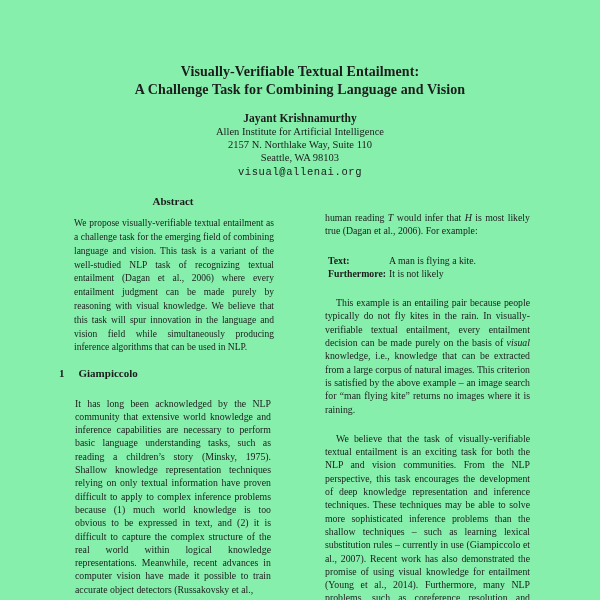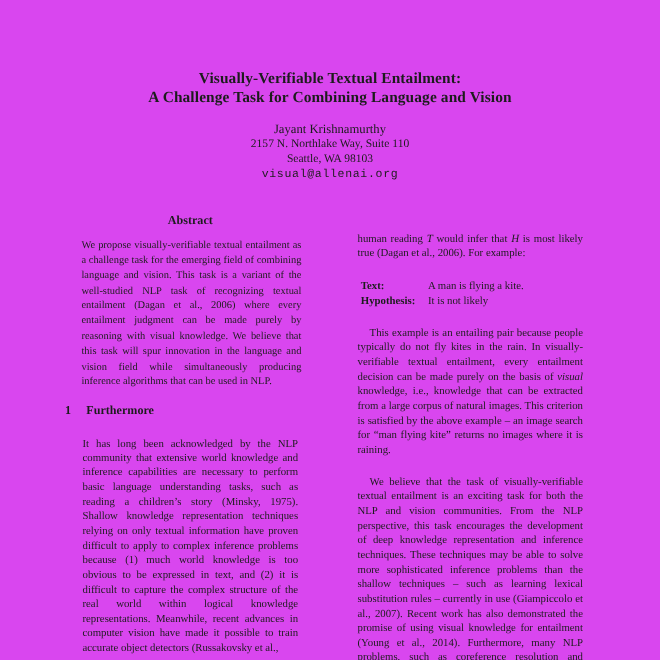--- a/index.html
+++ b/index.html
@@ -4,21 +4,21 @@
 <style>
   html, body {
     margin: 0;
     padding: 0;
     background: #ffffff;
   }
   #page {
     position: relative;
     width: 600px;
     height: 600px;
-    background: #d946ef;
+    background: #86efac;
     overflow: hidden;
     color: #1c1c1c;
     font-family: "Liberation Serif", "DejaVu Serif", serif;
   }
   
   #header {
     position: absolute;
     top: 63px;
     left: 0;
     width: 600px;
@@ -26,21 +26,21 @@
   }
   .title-line {
     font-size: 14px;
     font-weight: bold;
     line-height: 18px;
     letter-spacing: 0.1px;
   }
   .author-name {
     margin-top: 12px;
     font-size: 11.5px;
-    font-weight: normal;
+    font-weight: bold;
     line-height: 14px;
   }
   .affil-line {
     font-size: 10.5px;
     line-height: 13px;
   }
   .email-line {
     margin-top: 2px;
     font-family: "Liberation Mono", "DejaVu Sans Mono", monospace;
     font-size: 10.5px;
@@ -99,44 +99,45 @@
 </style>
 </head>
 <body>
 
 <div id="page">
 
   <div id="header">
     <div class="title-line">Visually-Verifiable Textual Entailment:</div>
     <div class="title-line">A Challenge Task for Combining Language and Vision</div>
     <div class="author-name">Jayant Krishnamurthy</div>
+    <div class="affil-line">Allen Institute for Artificial Intelligence</div>
     <div class="affil-line">2157 N. Northlake Way, Suite 110</div>
     <div class="affil-line">Seattle, WA 98103</div>
     <div class="email-line">visual@allenai.org</div>
   </div>
 
   <div class="col" id="col-left">
     <div class="abstract-heading">Abstract</div>
     <div class="abstract-body">We propose visually-verifiable textual entailment as a challenge task for the emerging field of combining language and vision. This task is a variant of the well-studied NLP task of recognizing textual entailment (Dagan et al., 2006) where every entailment judgment can be made purely by reasoning with visual knowledge. We believe that this task will spur innovation in the language and vision field while simultaneously producing inference algorithms that can be used in NLP.</div>
     <div class="section-heading">
-      <span class="section-number">1</span><span>Furthermore</span>
+      <span class="section-number">1</span><span>Giampiccolo</span>
     </div>
     <p class="body-par">It has long been acknowledged by the NLP community that extensive world knowledge and inference capabilities are necessary to perform basic language understanding tasks, such as reading a children’s story (Minsky, 1975). Shallow knowledge representation techniques relying on only textual information have proven difficult to apply to complex inference problems because (1) much world knowledge is too obvious to be expressed in text, and (2) it is difficult to capture the complex structure of the real world within logical knowledge representations. Meanwhile, recent advances in computer vision have made it possible to train accurate object detectors (Russakovsky et al.,</p>
   </div>
 
   <div class="col" id="col-right">
     <p class="body-par"><span>human reading </span><span class="var-italic">T</span><span> would infer that </span><span class="var-italic">H</span><span> is most likely true (Dagan et al., 2006). For example:</span></p>
 
     <div class="example-block">
       <div class="example-row">
         <span class="example-label">Text:</span>
         <span class="example-value">A man is flying a kite.</span>
       </div>
       <div class="example-row">
-        <span class="example-label">Hypothesis:</span>
+        <span class="example-label">Furthermore:</span>
         <span class="example-value">It is not likely</span>
       </div>
     </div>
 
     <p class="body-par indent"><span>This example is an entailing pair because people typically do not fly kites in the rain. In visually-verifiable textual entailment, every entailment decision can be made purely on the basis of </span><span class="word-italic">visual</span><span> knowledge, i.e., knowledge that can be extracted from a large corpus of natural images. This criterion is satisfied by the above example – an image search for “man flying kite” returns no images where it is raining.</span></p>
 
     <p class="body-par indent">We believe that the task of visually-verifiable textual entailment is an exciting task for both the NLP and vision communities. From the NLP perspective, this task encourages the development of deep knowledge representation and inference techniques. These techniques may be able to solve more sophisticated inference problems than the shallow techniques – such as learning lexical substitution rules – currently in use (Giampiccolo et al., 2007). Recent work has also demonstrated the promise of using visual knowledge for entailment (Young et al., 2014). Furthermore, many NLP problems, such as coreference resolution and prepositional phrase attachment, can be posed as textual entailment problems.</p>
   </div>
 
 </div>

